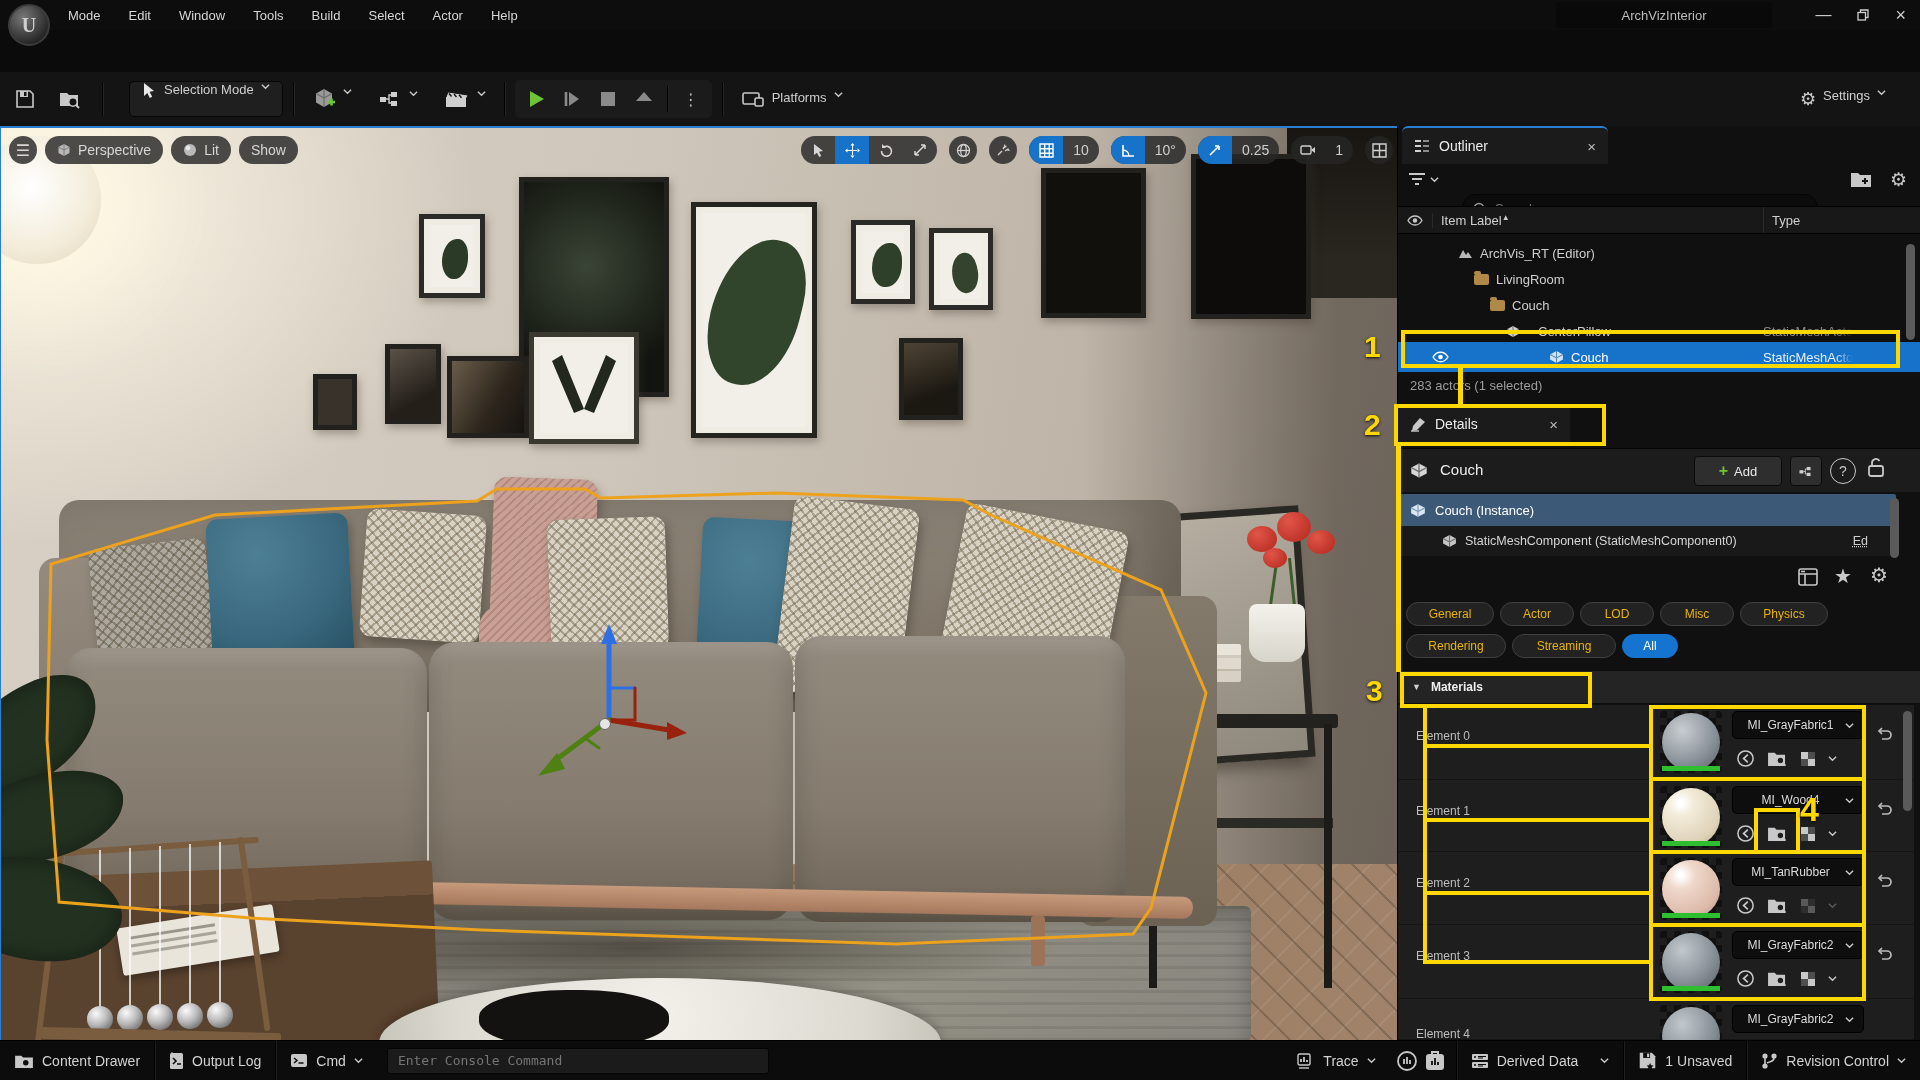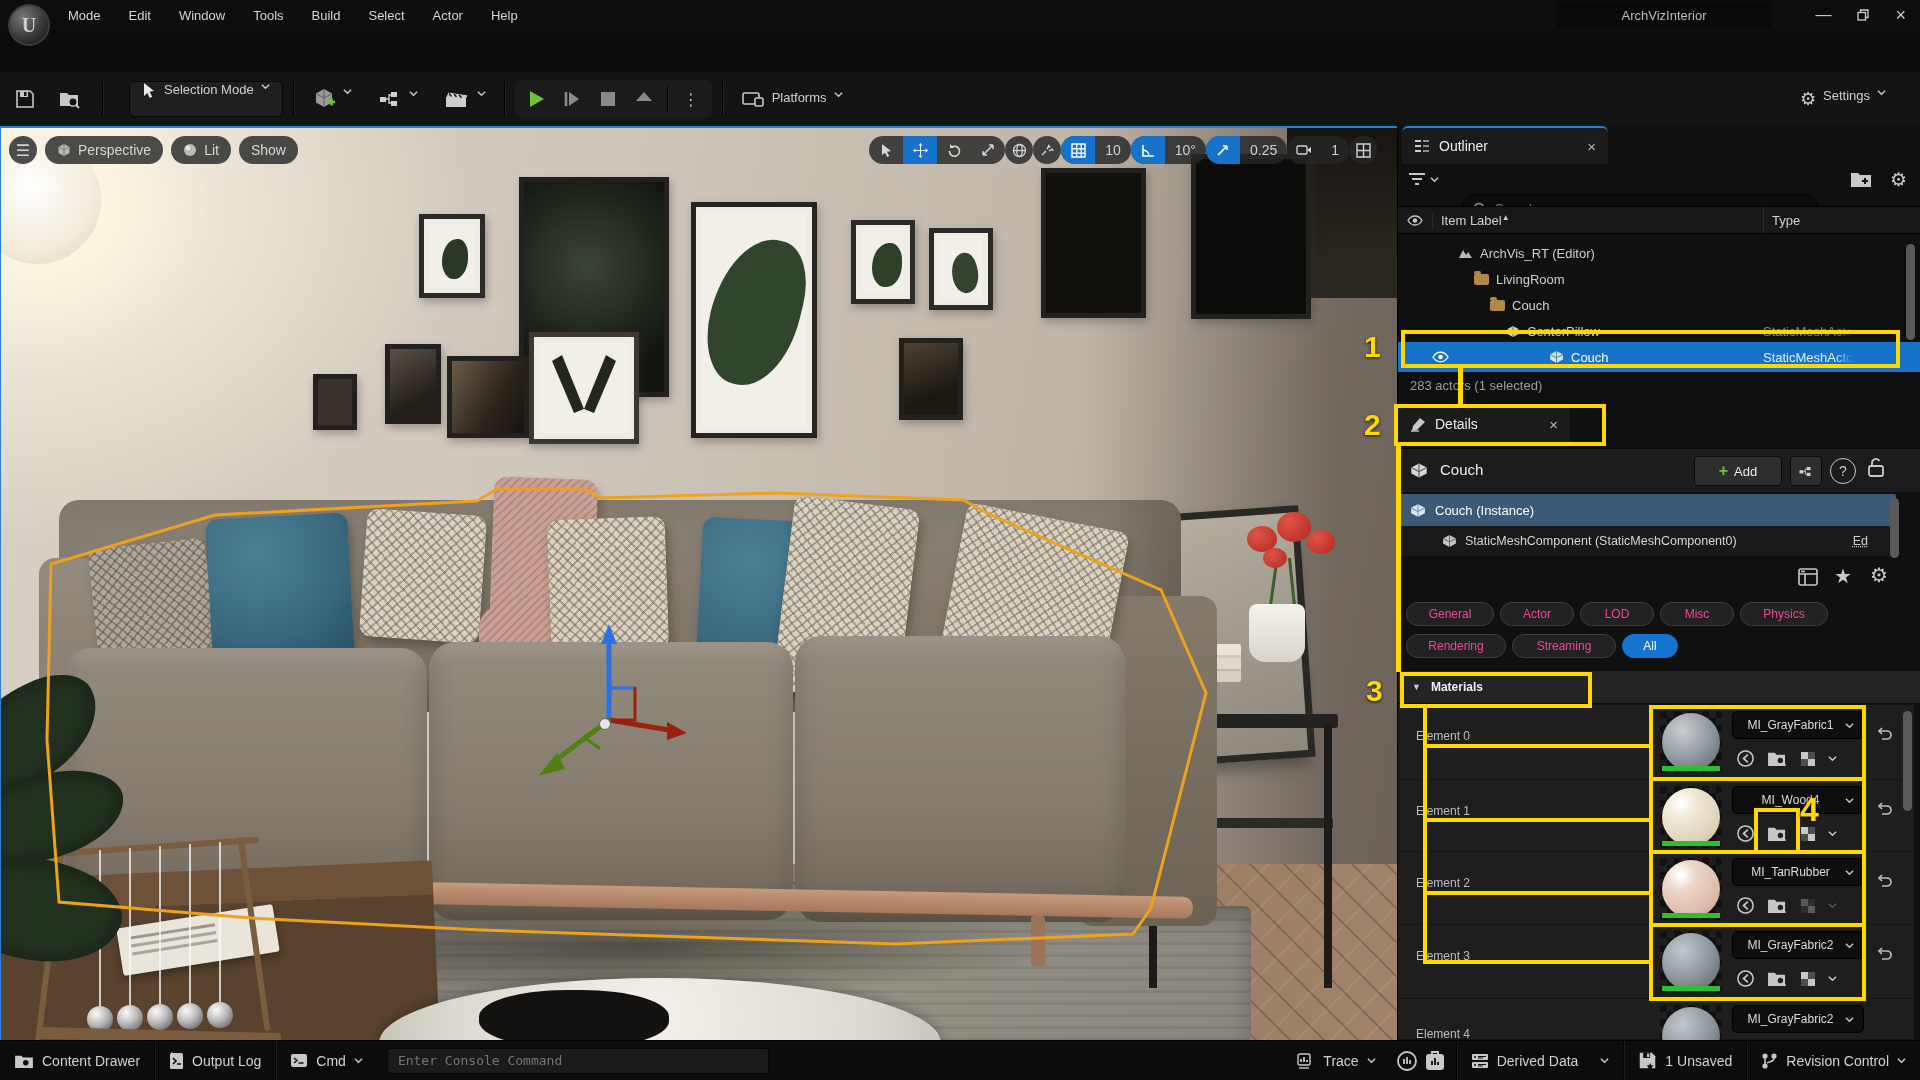--- a/index.html
+++ b/index.html
@@ -82,42 +82,42 @@
   .cradle-ball{position:absolute;width:26px;height:26px;border-radius:50%;background:radial-gradient(circle at 35% 30%,#fafafa,#b9b9b9 45%,#606060 90%);}
   .cradle-bar{position:absolute;background:#7a5c3e;border-radius:3px;}
   .string{position:absolute;width:1.5px;background:rgba(250,250,250,.75);}
   .plant{position:absolute;background:#223120;border-radius:60% 40% 65% 35%;box-shadow:inset 0 0 20px rgba(0,0,0,.4);}
   .round-table{position:absolute;left:378px;top:850px;width:562px;height:130px;border-radius:50%;background:radial-gradient(circle at 50% 30%,#f2f0ea,#dcd9d0 70%,#c4c1b7);box-shadow:0 -4px 10px rgba(0,0,0,.2);}
   .dark-obj{position:absolute;left:478px;top:862px;width:190px;height:58px;background:#131210;border-radius:46%;}
 
   
   .vp-pill{display:flex;align-items:center;gap:7px;height:28px;padding:0 12px;border-radius:14px;background:rgba(38,38,38,.82);color:#d6d6d6;font-size:14px;}
   .vp-left{position:absolute;left:8px;top:8px;display:flex;gap:8px;align-items:center;z-index:12;}
-  .vp-right{position:absolute;right:20px;top:8px;display:flex;gap:0;align-items:center;z-index:12;}
+  .vp-right{position:absolute;right:4px;top:8px;display:flex;gap:12px;align-items:center;z-index:12;}
   .vp-circ{width:28px;height:28px;border-radius:50%;background:rgba(38,38,38,.82);display:flex;align-items:center;justify-content:center;color:#d6d6d6;}
   .seg{display:flex;height:28px;border-radius:14px;overflow:hidden;background:rgba(38,38,38,.82);}
   .seg .sg{display:flex;align-items:center;justify-content:center;width:34px;height:28px;color:#cfcfcf;}
   .seg .on{background:#1673c9;color:#fff;}
   .seg .val{width:auto;padding:0 10px;font-size:14px;}
 
   
   .ptab{position:absolute;background:#1b1b1b;border-radius:6px 6px 0 0;display:flex;align-items:center;gap:9px;padding:0 12px;color:#ececec;font-size:14px;}
   .ptab .x{margin-left:auto;color:#bbb;font-size:15px;}
   .searchpill{position:absolute;background:#0c0c0c;border:1px solid #050505;border-radius:14px;display:flex;align-items:center;gap:8px;padding:0 10px;color:#777;}
   .searchpill input{background:transparent;border:none;outline:none;color:#bbb;font-size:13px;flex:1;font-family:"Liberation Sans",sans-serif;}
   .colhdr{position:absolute;left:0;width:523px;height:28px;background:#181818;border-top:1px solid #000;border-bottom:1px solid #000;display:flex;align-items:center;font-size:13px;color:#d0d0d0;}
   .orow{position:absolute;left:0;width:507px;height:26px;display:flex;align-items:center;font-size:13px;color:#cfcfcf;}
   .orow .type{position:absolute;left:365px;color:#8a8a8a;max-width:135px;overflow:hidden;white-space:nowrap;-webkit-mask-image:linear-gradient(90deg,#000 80%,transparent);mask-image:linear-gradient(90deg,#000 80%,transparent);}
   .orow.sel{background:#1673c9;color:#fff;height:30px;}
   .orow.sel .type{color:#e4effa;}
   .fold{width:15px;height:11px;background:#b08948;border-radius:2px;position:relative;flex:0 0 auto;}
   .fold::before{content:"";position:absolute;left:0;top:-3px;width:7px;height:3px;background:#b08948;border-radius:2px 2px 0 0;}
   .cube{flex:0 0 auto;}
   .scroll{position:absolute;width:9px;border-radius:5px;background:#5a5a5a;}
-  .pill{position:absolute;height:24px;border:1px solid #404040;background:#222;border-radius:12px;display:flex;align-items:center;justify-content:center;font-size:12px;color:#ec4899;padding:0 10px;}
+  .pill{position:absolute;height:24px;border:1px solid #404040;background:#222;border-radius:12px;display:flex;align-items:center;justify-content:center;font-size:12px;color:#eab308;padding:0 10px;}
   .pill.on{background:#1574d0;border-color:#1574d0;color:#fff;}
   .sect{position:absolute;left:0;width:523px;height:34px;background:#242424;border-top:1px solid #0c0c0c;border-bottom:1px solid #0c0c0c;display:flex;align-items:center;gap:10px;padding:0 14px;color:#efefef;font-weight:bold;font-size:12px;}
   .mrow{position:absolute;left:0;width:516px;background:#1e1e1e;border-bottom:1px solid #141414;}
   .mrow .lbl{position:absolute;left:18px;top:24px;font-size:12px;color:#bdbdbd;}
   .thumb{position:absolute;left:262px;top:6px;width:62px;height:62px;border-radius:4px;background:#101010;background-image:linear-gradient(45deg,#1e1e1e 25%,transparent 25% 75%,#1e1e1e 75%),linear-gradient(45deg,#1e1e1e 25%,transparent 25% 75%,#1e1e1e 75%);background-size:14px 14px;background-position:0 0,7px 7px;overflow:hidden;}
   .sphere{position:absolute;left:2px;top:2px;width:58px;height:58px;border-radius:50%;}
   .gbar{position:absolute;left:2px;bottom:2px;width:58px;height:5px;background:#2fbe2f;}
   .mdrop{position:absolute;left:334px;top:6px;width:132px;height:28px;background:#0e0e0e;border:1px solid #000;border-radius:5px;display:flex;align-items:center;gap:6px;padding:0 9px;font-size:12px;color:#dcdcdc;}
   .mdrop span{flex:1;text-align:center;white-space:nowrap;overflow:hidden;}
   .mico{position:absolute;top:44px;display:flex;align-items:center;gap:12px;left:338px;color:#c8c8c8;}
@@ -572,21 +572,21 @@
         <span>ArchVis_RT (Editor)</span>
       </div>
       <div class="orow" style="top:140px;padding-left:76px;gap:7px;">
         <span class="fold"></span>
         <span>LivingRoom</span>
       </div>
       <div class="orow" style="top:166px;padding-left:92px;gap:7px;">
         <span class="fold"></span>
         <span>Couch</span>
       </div>
-      <div class="orow" style="top:192px;padding-left:108px;gap:7px;">
+      <div class="orow" style="top:192px;padding-left:108px;gap:18px;">
         <svg class="cube" width="14" height="13" viewBox="0 0 14 13">
             <path d="M7 1l6 3.2v4.6L7 12 1 8.8V4.2z" fill="#cfcfcf"></path>
             <path d="M7 1v11M1 4.2l6 3.2 6-3.2" stroke="#6e6e6e" stroke-width="1" fill="none"></path>
           </svg>
         <span>CenterPillow</span>
         <span class="type">StaticMeshActo</span>
       </div>
       <div class="orow sel" style="top:216px;padding-left:34px;gap:7px;width:523px;">
         <span class="i">
             <svg width="17" height="12" viewBox="0 0 16 11">

